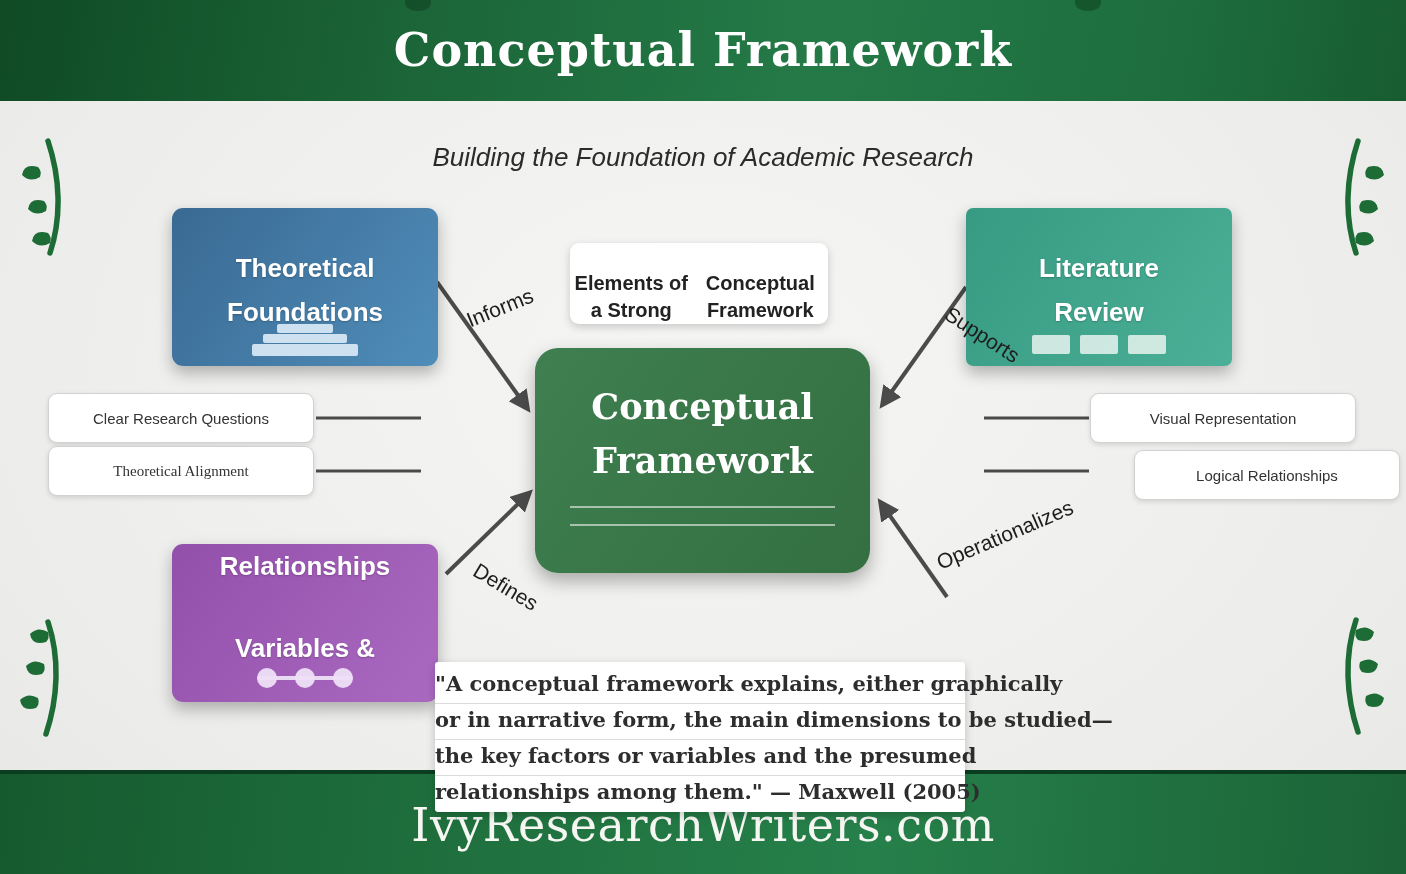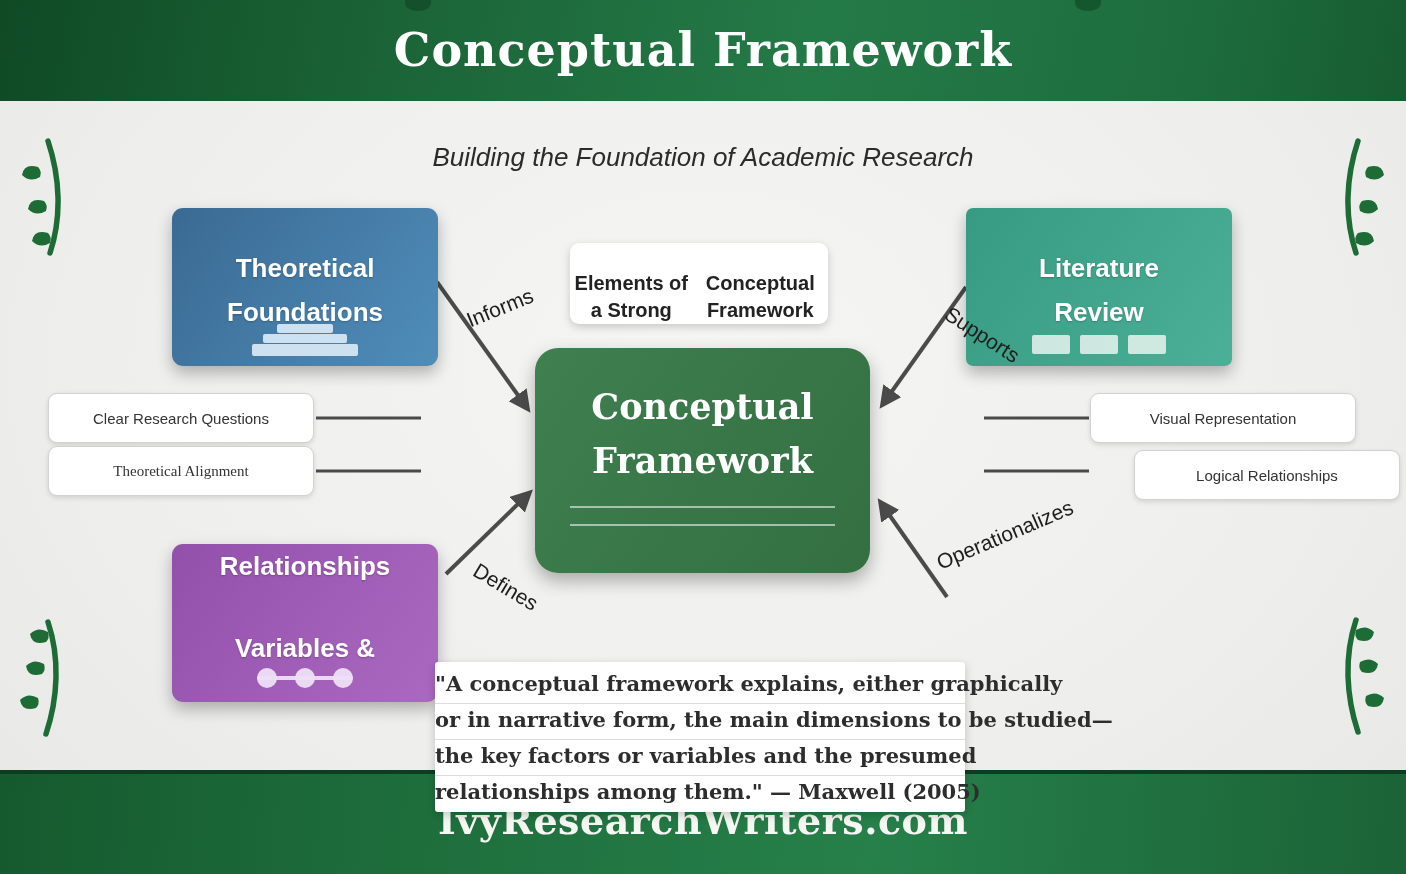--- a/index.html
+++ b/index.html
@@ -24,21 +24,21 @@
     position:absolute;left:0;top:142px;width:100%;text-align:center;
     font-style:italic;font-size:26px;color:#2b2b2b;
   }
   .footer-banner{
     position:absolute;left:0;top:770px;width:100%;height:104px;
     border-top:4px solid #0b3e20;box-sizing:border-box;
     background:linear-gradient(95deg,#155a2e 0%,#1e6e3c 30%,#26804a 62%,#1b6336 100%);
   }
   .footer-site{
     position:absolute;left:0;top:798px;width:100%;text-align:center;z-index:2;
-    font-family:"DejaVu Serif", serif;font-weight:bold;font-size:38px;color:#f6f6f2;
+    font-family:"DejaVu Serif", serif;font-weight:normal;font-size:46px;color:#f6f6f2;
     letter-spacing:.5px;
   }
   
   .overlay{position:absolute;left:0;top:0;width:1406px;height:874px;pointer-events:none;}
   
   .node{
     position:absolute;width:266px;height:158px;border-radius:11px;
     box-shadow:0 7px 16px rgba(0,0,0,.28);color:#fff;text-align:center;
     overflow:hidden;
   }

